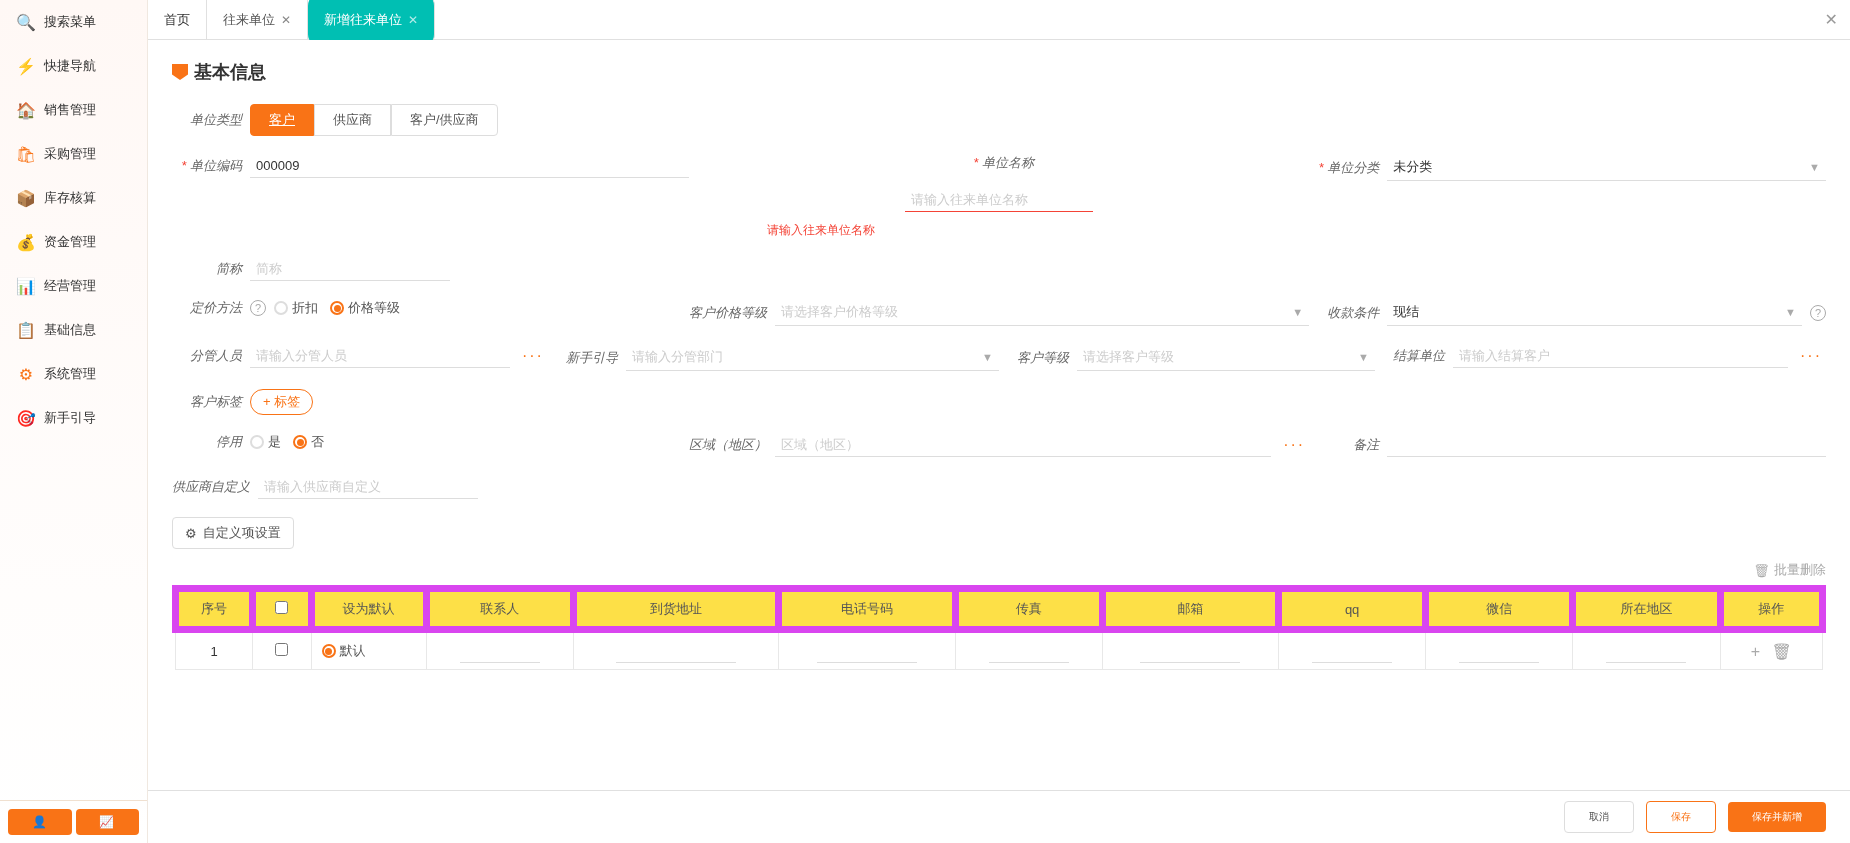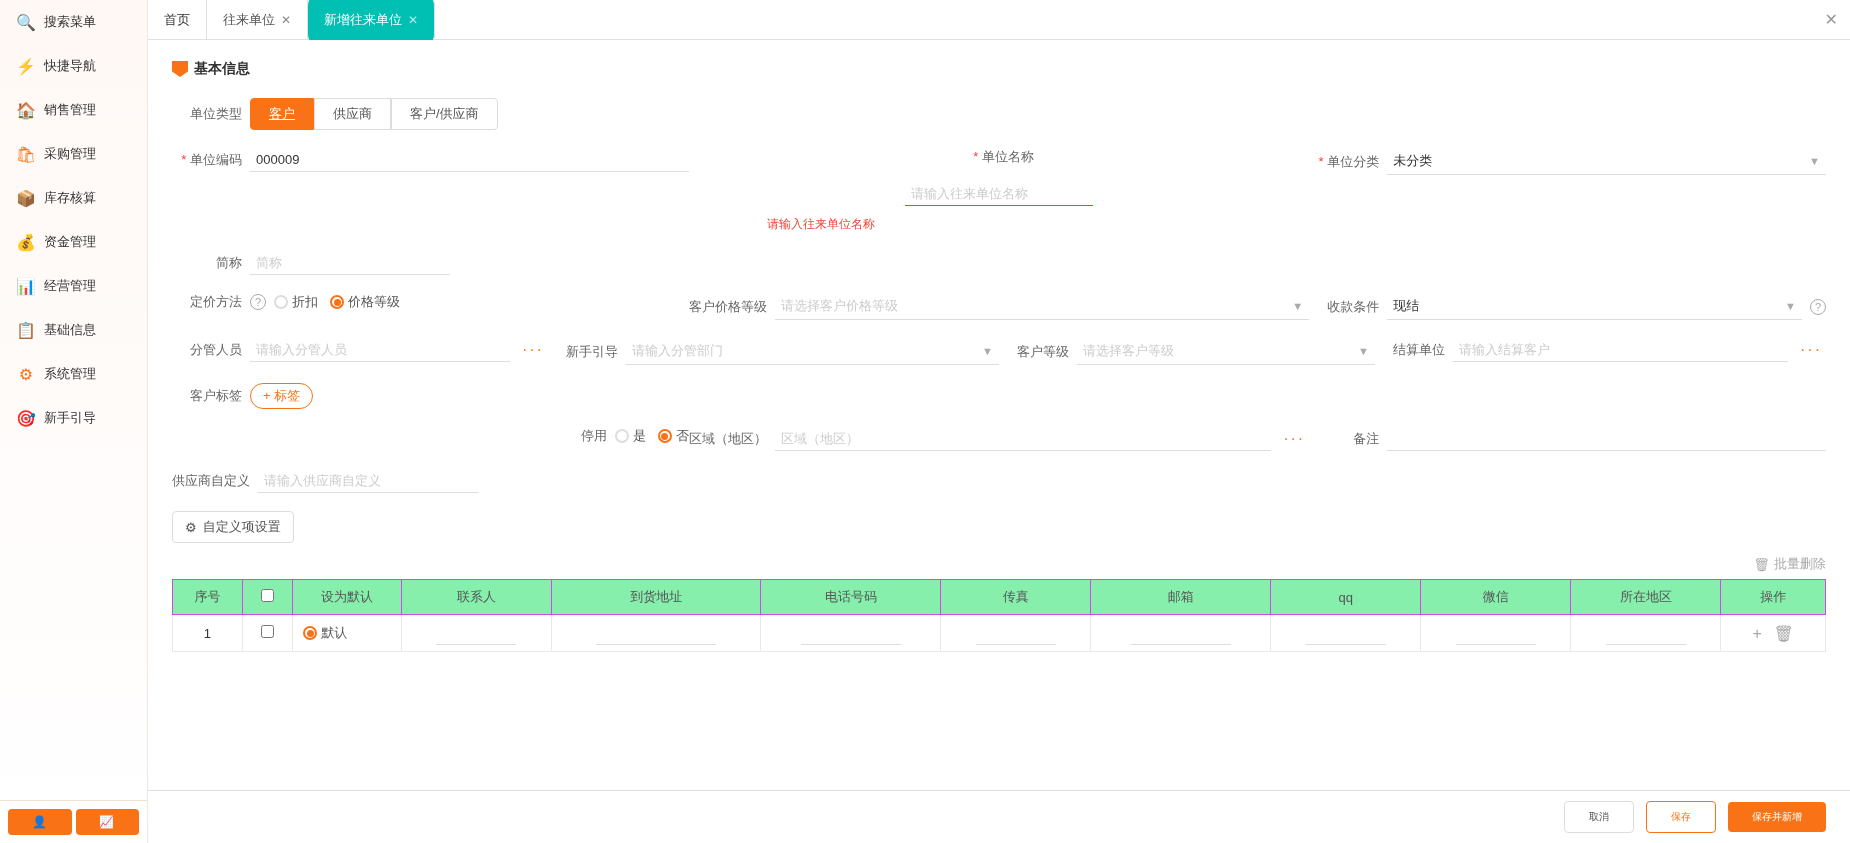--- a/index.html
+++ b/index.html
@@ -100,21 +100,21 @@
       background: #fff;
       padding: 20px 24px;
       position: relative;
     }
 
     
     .section-title {
       display: flex;
       align-items: center;
       gap: 6px;
-      font-size: 14px;
+      font-size: 18px;
       font-weight: bold;
       color: #333;
       margin-bottom: 20px;
     }
     .section-title .icon-flag {
       width: 16px;
       height: 16px;
       background: #f97316;
       clip-path: polygon(0 0, 100% 0, 100% 65%, 50% 100%, 0 65%);
     }
@@ -132,20 +132,21 @@
       flex: 1;
       gap: 8px;
       min-width: 0;
     }
     .form-label {
       color: #666;
       white-space: nowrap;
       font-size: 13px;
       text-align: right;
       min-width: 70px;
+      font-style: italic;
     }
     .form-label.required::before {
       content: '* ';
       color: #f44336;
     }
     .form-input {
       border: none;
       border-bottom: 1px solid #ddd;
       outline: none;
       padding: 4px 6px;
@@ -269,22 +270,22 @@
       display: flex;
       align-items: center;
       gap: 4px;
     }
     .data-table {
       width: 100%;
       border-collapse: collapse;
       font-size: 13px;
     }
     .data-table th {
-      background: #86efac;
-      border: 1px solid #d946ef;
+      background: #fde047;
+      border: 7px solid #d946ef;
       padding: 8px 10px;
       text-align: center;
       color: #555;
       font-weight: normal;
     }
     .data-table td {
       border: 1px solid #e8e8e8;
       padding: 6px 10px;
       text-align: center;
       color: #333;
@@ -523,21 +524,21 @@
     <div class="form-row">
       <div class="form-field">
         <span class="form-label">客户标签</span>
         <div class="tag-add">
           <span>+ 标签</span>
         </div>
       </div>
     </div>
 
     <div class="form-row">
-      <div class="form-field" style="flex:1;justify-content:flex-end;">
+      <div class="form-field" style="flex:1;">
         <span class="form-label">停用</span>
         <div class="radio-group">
           <div class="radio-item">
             <div class="radio-circle"></div>
             <span>是</span>
           </div>
           <div class="radio-item">
             <div class="radio-circle checked"></div>
             <span>否</span>
           </div>

